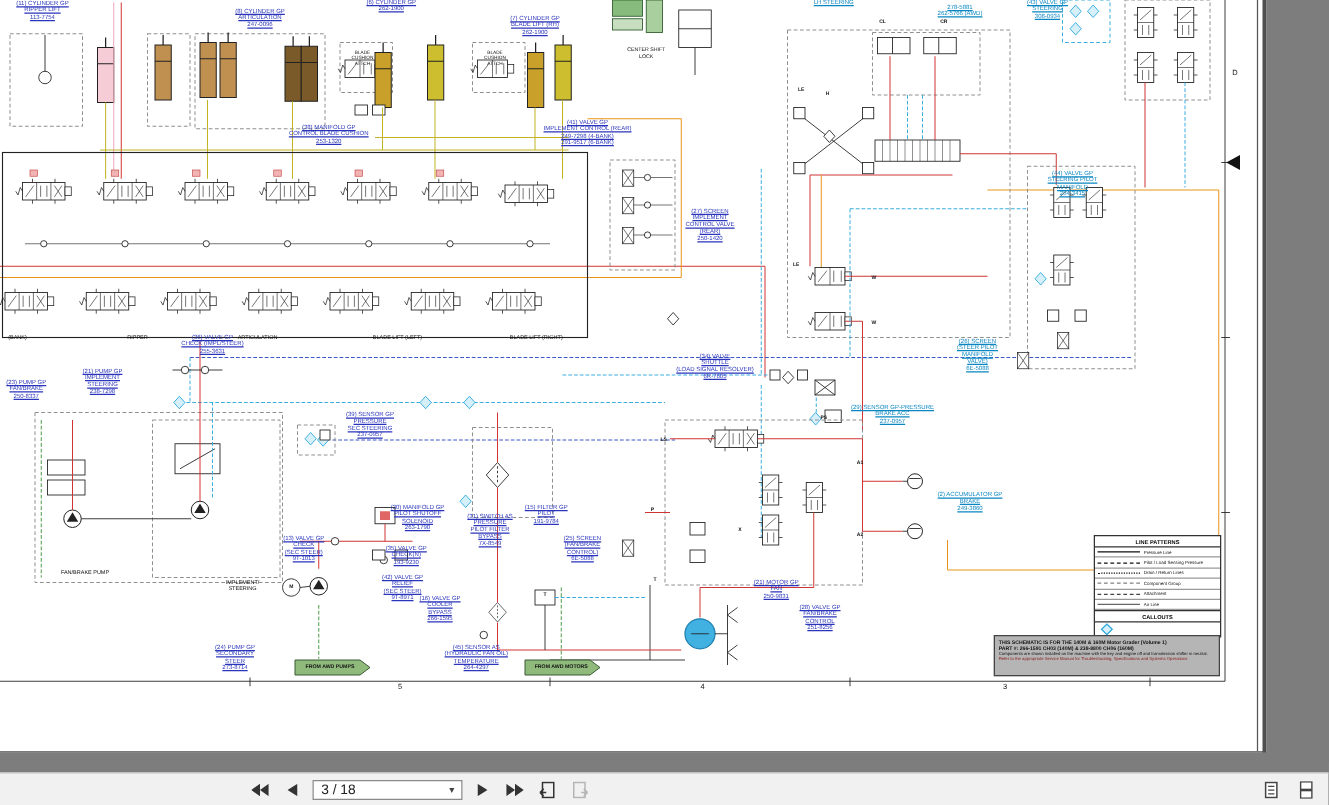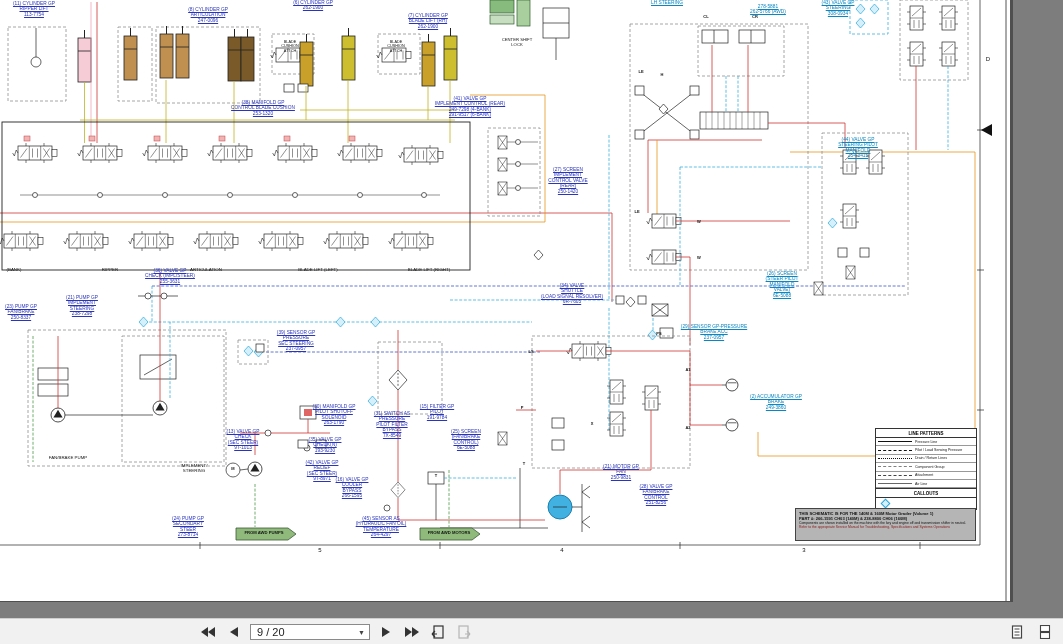--- a/index.html
+++ b/index.html
@@ -613,21 +613,21 @@
           <path d="M7 0 L0 5 L7 10 Z" fill="#333"></path>
             <path d="M14 0 L7 5 L14 10 Z" fill="#333"></path>
         </svg>
       </button>
       <button class="tbtn" title="Previous page">
         <svg width="8" height="10">
           <path d="M8 0 L0 5 L8 10 Z" fill="#333"></path>
         </svg>
       </button>
       <div class="pagebox">
-        <span>9 / 20</span>
+        <span>3 / 18</span>
         <span class="dd">▼</span>
       </div>
       <button class="tbtn" title="Next page">
         <svg width="8" height="10">
           <path d="M0 0 L8 5 L0 10 Z" fill="#333"></path>
         </svg>
       </button>
       <button class="tbtn" title="Last page">
         <svg width="14" height="10">
           <path d="M0 0 L7 5 L0 10 Z" fill="#333"></path>

